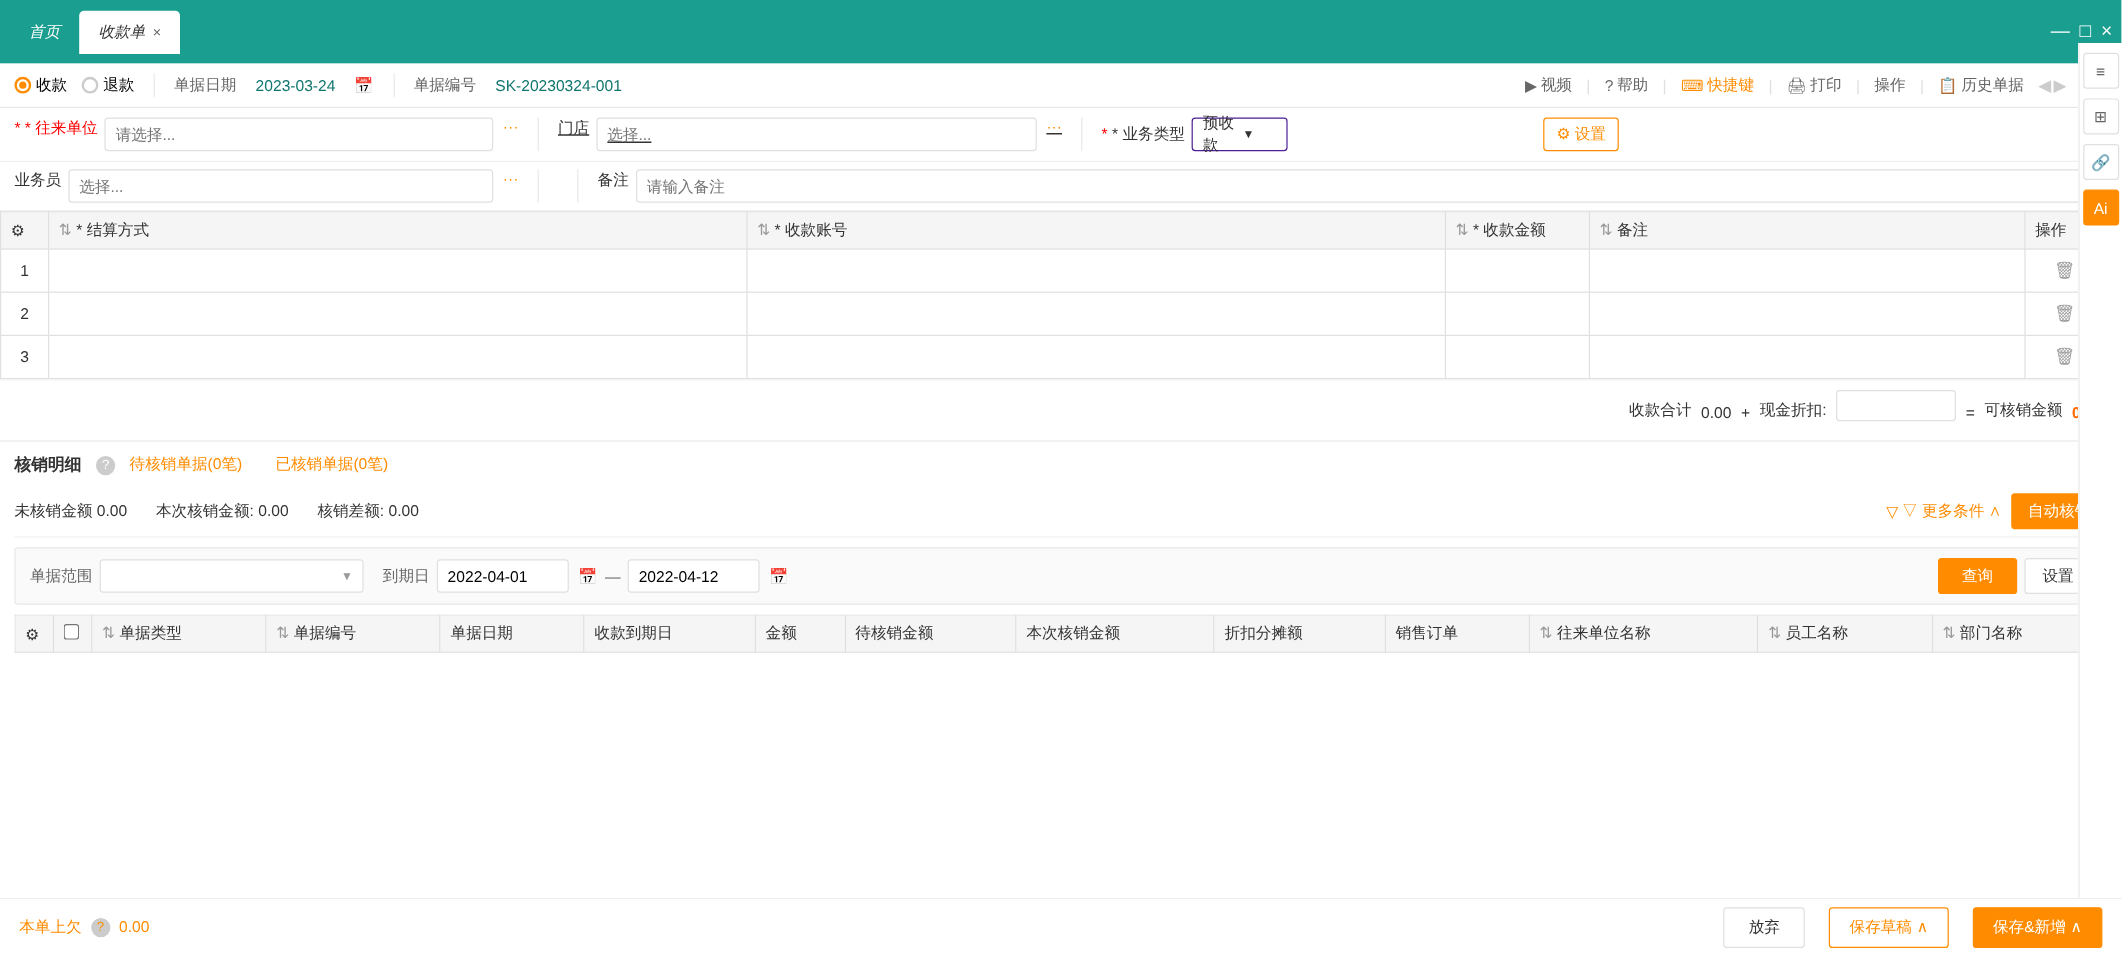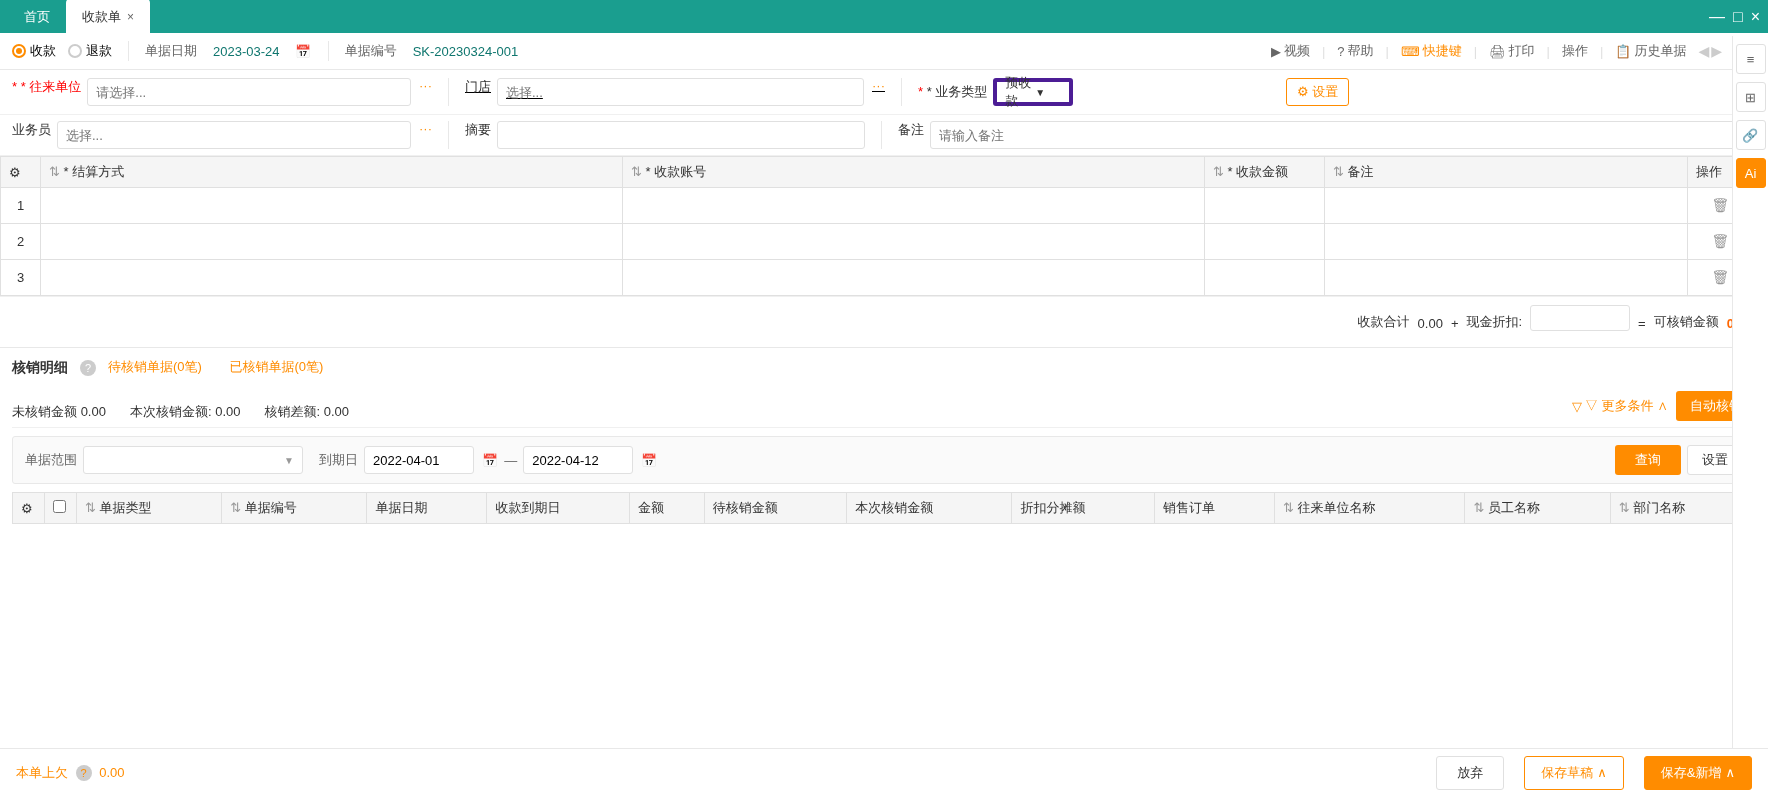--- a/index.html
+++ b/index.html
@@ -3,23 +3,24 @@
   <meta charset="utf-8">
   <style>
     * { box-sizing: border-box; margin: 0; padding: 0; font-family: 'Microsoft YaHei', Arial, sans-serif; font-size: 13px; }
     body { background: #f0f2f5; width: 1768px; height: 796px; overflow: hidden; }
 
     
     .tab-bar {
       display: flex;
       align-items: center;
       background: #1a9e8f;
-      height: 33px;
+      height: 53px;
       padding: 0 8px;
       justify-content: space-between;
+      font-style: italic;
     }
     .tab-bar-left { display: flex; align-items: center; gap: 0; }
     .tab-home {
       color: #fff;
       padding: 0 16px;
       height: 36px;
       line-height: 36px;
       cursor: pointer;
       font-size: 13px;
     }
@@ -211,21 +212,21 @@
       width: 16px; height: 16px; border-radius: 50%;
       background: #ccc; color: #fff; font-size: 11px;
       display: flex; align-items: center; justify-content: center;
       cursor: pointer;
     }
     .verif-tab {
       color: #ff8c00; cursor: pointer; font-size: 13px; border-bottom: 1px solid transparent;
     }
     .verif-stats {
       display: flex;
-      align-items: flex-end;
+      align-items: center;
       gap: 24px;
       padding: 6px 0;
       border-bottom: 1px solid #f0f0f0;
       margin-bottom: 8px;
     }
     .verif-stat { color: #333; }
     .verif-stat span { color: #333; }
     .verif-actions {
       display: flex;
       align-items: center;
@@ -343,21 +344,21 @@
     .rp-btn {
       width: 30px; height: 30px;
       border: 1px solid #e0e0e0; border-radius: 3px;
       display: flex; align-items: center; justify-content: center;
       cursor: pointer; color: #666; font-size: 14px;
     }
     .rp-btn.active { background: #ff8c00; color: #fff; border-color: #ff8c00; }
 
     .select-with-arrow {
       display: flex; align-items: center;
-      border: 4px solid #4c1d95; border-radius: 3px;
+      border: 1px solid #4c1d95; border-radius: 3px;
       padding: 0 8px; height: 28px; background: #fff;
       cursor: pointer; min-width: 80px;
     }
     .select-with-arrow span { flex: 1; color: #333; }
     .select-arrow { color: #999; font-size: 10px; margin-left: 4px; }
 
     .checkbox-cell { width: 32px; text-align: center; }
   </style>
 </head>
 <body>
@@ -463,24 +464,20 @@
     </div>
   </div>
 
   <div class="form-row2">
     <div class="field-group" style="max-width: 420px;">
       <span class="field-label">业务员</span>
       <input class="field-input" type="text" placeholder="选择..." style="">
       <span class="field-more">···</span>
     </div>
     <div class="field-divider"></div>
-    <div class="field-group" style="max-width: 400px;">
-      <span class="field-label">摘要</span>
-      <input class="field-input" type="text" style="">
-    </div>
     <div class="field-divider"></div>
     <div class="field-group">
       <span class="field-label">备注</span>
       <input class="field-input" type="text" placeholder="请输入备注" style="">
     </div>
   </div>
 
   <div class="table-section">
     <table class="data-table">
       <thead>

